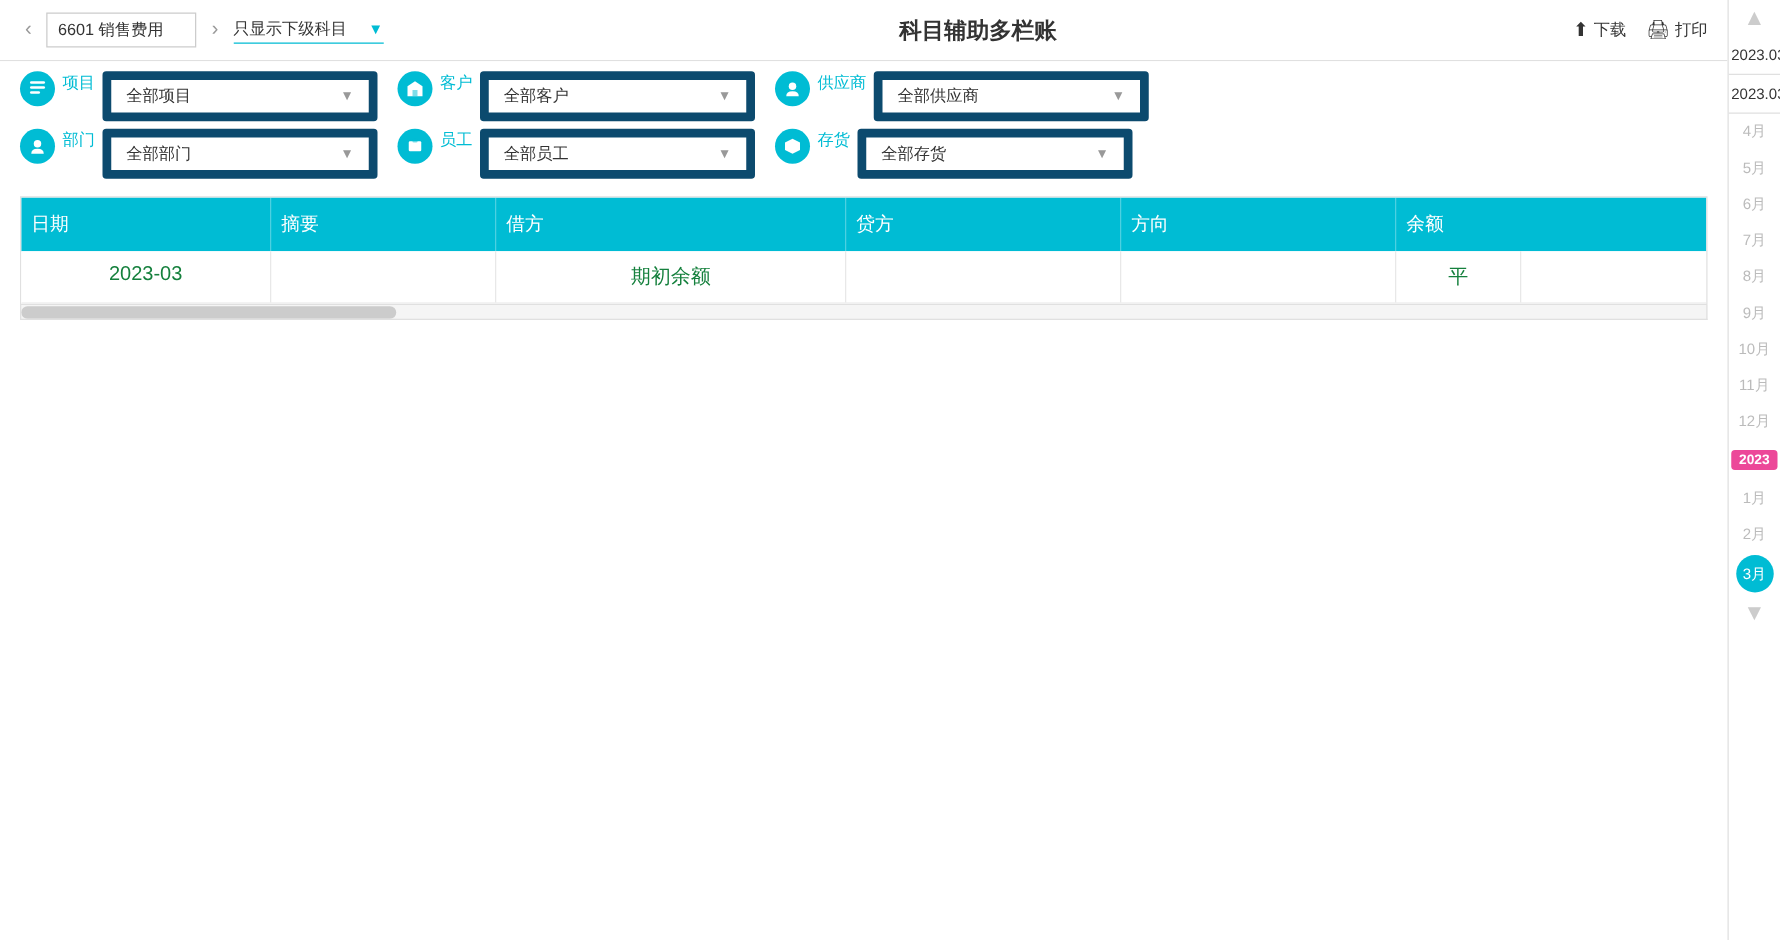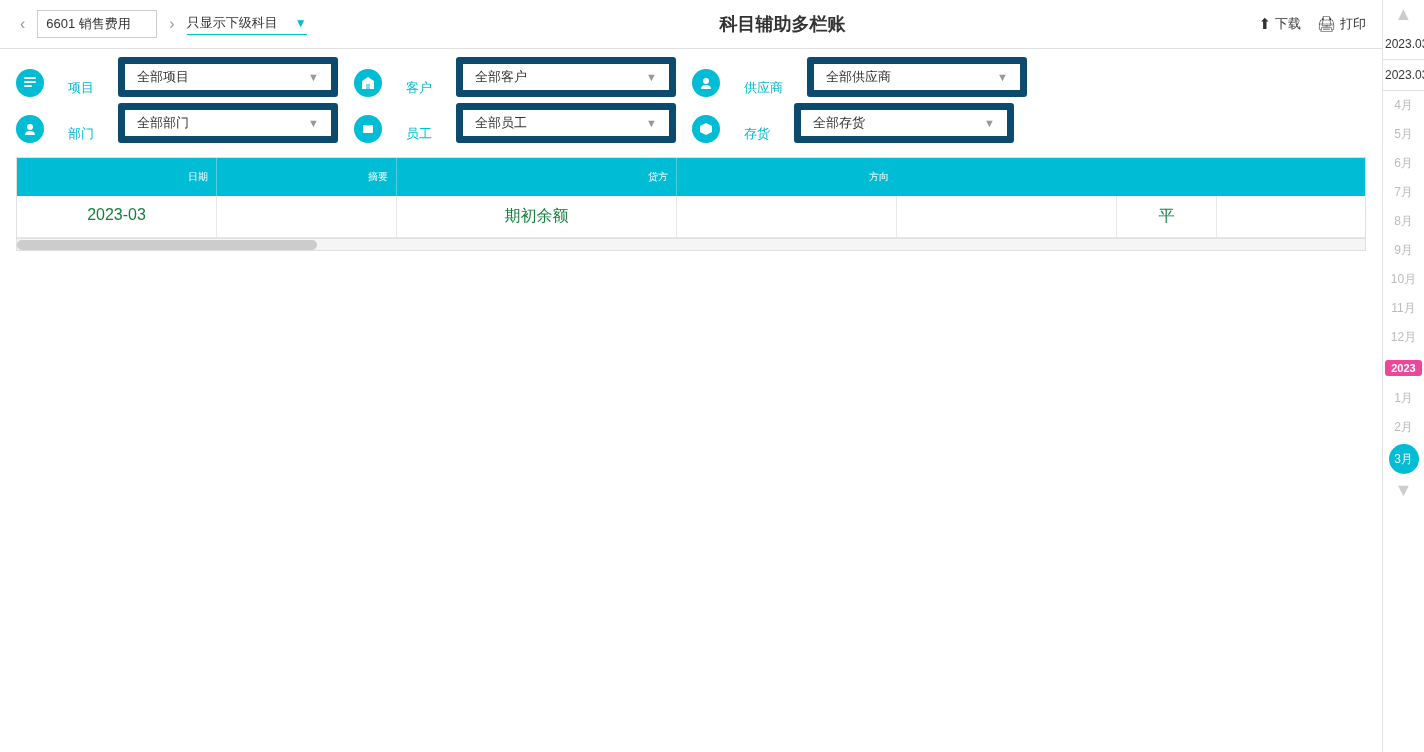--- a/index.html
+++ b/index.html
@@ -13,32 +13,32 @@
     .show-sub { display: flex; align-items: center; gap: 17px; border-bottom: 1px solid #00bcd4; padding-bottom: 2px; cursor: pointer; color: #333; }
     .show-sub .dropdown-arrow { color: #00bcd4; font-size: 12px; }
     .title { flex: 1; text-align: center; font-size: 18px; font-weight: bold; color: #333; }
     .action-btns { display: flex; gap: 16px; align-items: center; }
     .action-btn { display: flex; align-items: center; gap: 4px; cursor: pointer; color: #333; background: none; border: none; font-size: 13px; }
     .close-btn { position: absolute; right: 8px; top: 8px; cursor: pointer; font-size: 18px; color: #999; background: none; border: none; }
     
     
     .filter-area { padding: 8px 16px; background: #fff; }
     .filter-row { display: flex; align-items: center; gap: 16px; margin-bottom: 6px; }
-    .filter-item { display: flex; align-items: flex-end; gap: 24px; }
+    .filter-item { display: flex; align-items: flex-start; gap: 6px; }
     .filter-icon { width: 28px; height: 28px; border-radius: 50%; display: flex; align-items: center; justify-content: center; font-size: 14px; flex-shrink: 0; }
     .filter-icon.cyan { background: #00bcd4; color: #fff; }
     .filter-label { color: #00bcd4; font-size: 13px; white-space: nowrap; }
     .filter-select { display: flex; align-items: center; border: 7px solid #0c4a6e; border-radius: 3px; padding: 4px 12px; min-width: 220px; cursor: pointer; background: #fff; justify-content: space-between; font-family: Liberation Serif, serif; }
     .filter-select .select-text { color: #333; font-size: 13px; }
     .filter-select .select-arrow { color: #999; font-size: 11px; }
     
     
     .table-container { margin: 0 16px; border: 1px solid #e0e0e0; overflow: hidden; }
     .table-header { display: grid; grid-template-columns: 200px 180px 280px 220px 220px 100px 180px; background: #00bcd4; }
-    .th { padding: 12px 8px; text-align: right; color: #fff; font-size: 10px; font-weight: normal; border-right: 1px solid rgba(255,255,255,0.3); }
+    .th { padding: 12px 8px; text-align: left; color: #fff; font-size: 15px; font-weight: normal; border-right: 1px solid rgba(255,255,255,0.3); }
     .th:last-child { border-right: none; }
     .table-body { background: #fff; }
     .table-row { display: grid; grid-template-columns: 200px 180px 280px 220px 220px 100px 180px; border-bottom: 1px solid #e8e8e8; }
     .td { padding: 10px 8px; text-align: center; color: #15803d; font-size: 16px; border-right: 1px solid #e8e8e8; }
     .td:last-child { border-right: none; }
     
     
     .scrollbar-area { margin: 0 16px; height: 12px; background: #f5f5f5; border: 1px solid #e0e0e0; border-top: none; position: relative; overflow: hidden; }
     .scrollbar-thumb { position: absolute; left: 0; top: 1px; width: 300px; height: 10px; background: #ccc; border-radius: 5px; cursor: pointer; }
     
@@ -168,22 +168,24 @@
             <span class="select-arrow">▼</span>
           </div>
         </div>
       </div>
     </div>
 
     <div class="table-container">
       <div class="table-header">
         <div class="th">日期</div>
         <div class="th">摘要</div>
+        <div class="th">借方</div>
         <div class="th">贷方</div>
         <div class="th">方向</div>
+        <div class="th">余额</div>
       </div>
       <div class="table-body">
         <div class="table-row">
           <div class="td">2023-03</div>
           <div class="td"></div>
           <div class="td">期初余额</div>
           <div class="td"></div>
           <div class="td"></div>
           <div class="td">平</div>
           <div class="td"></div>

